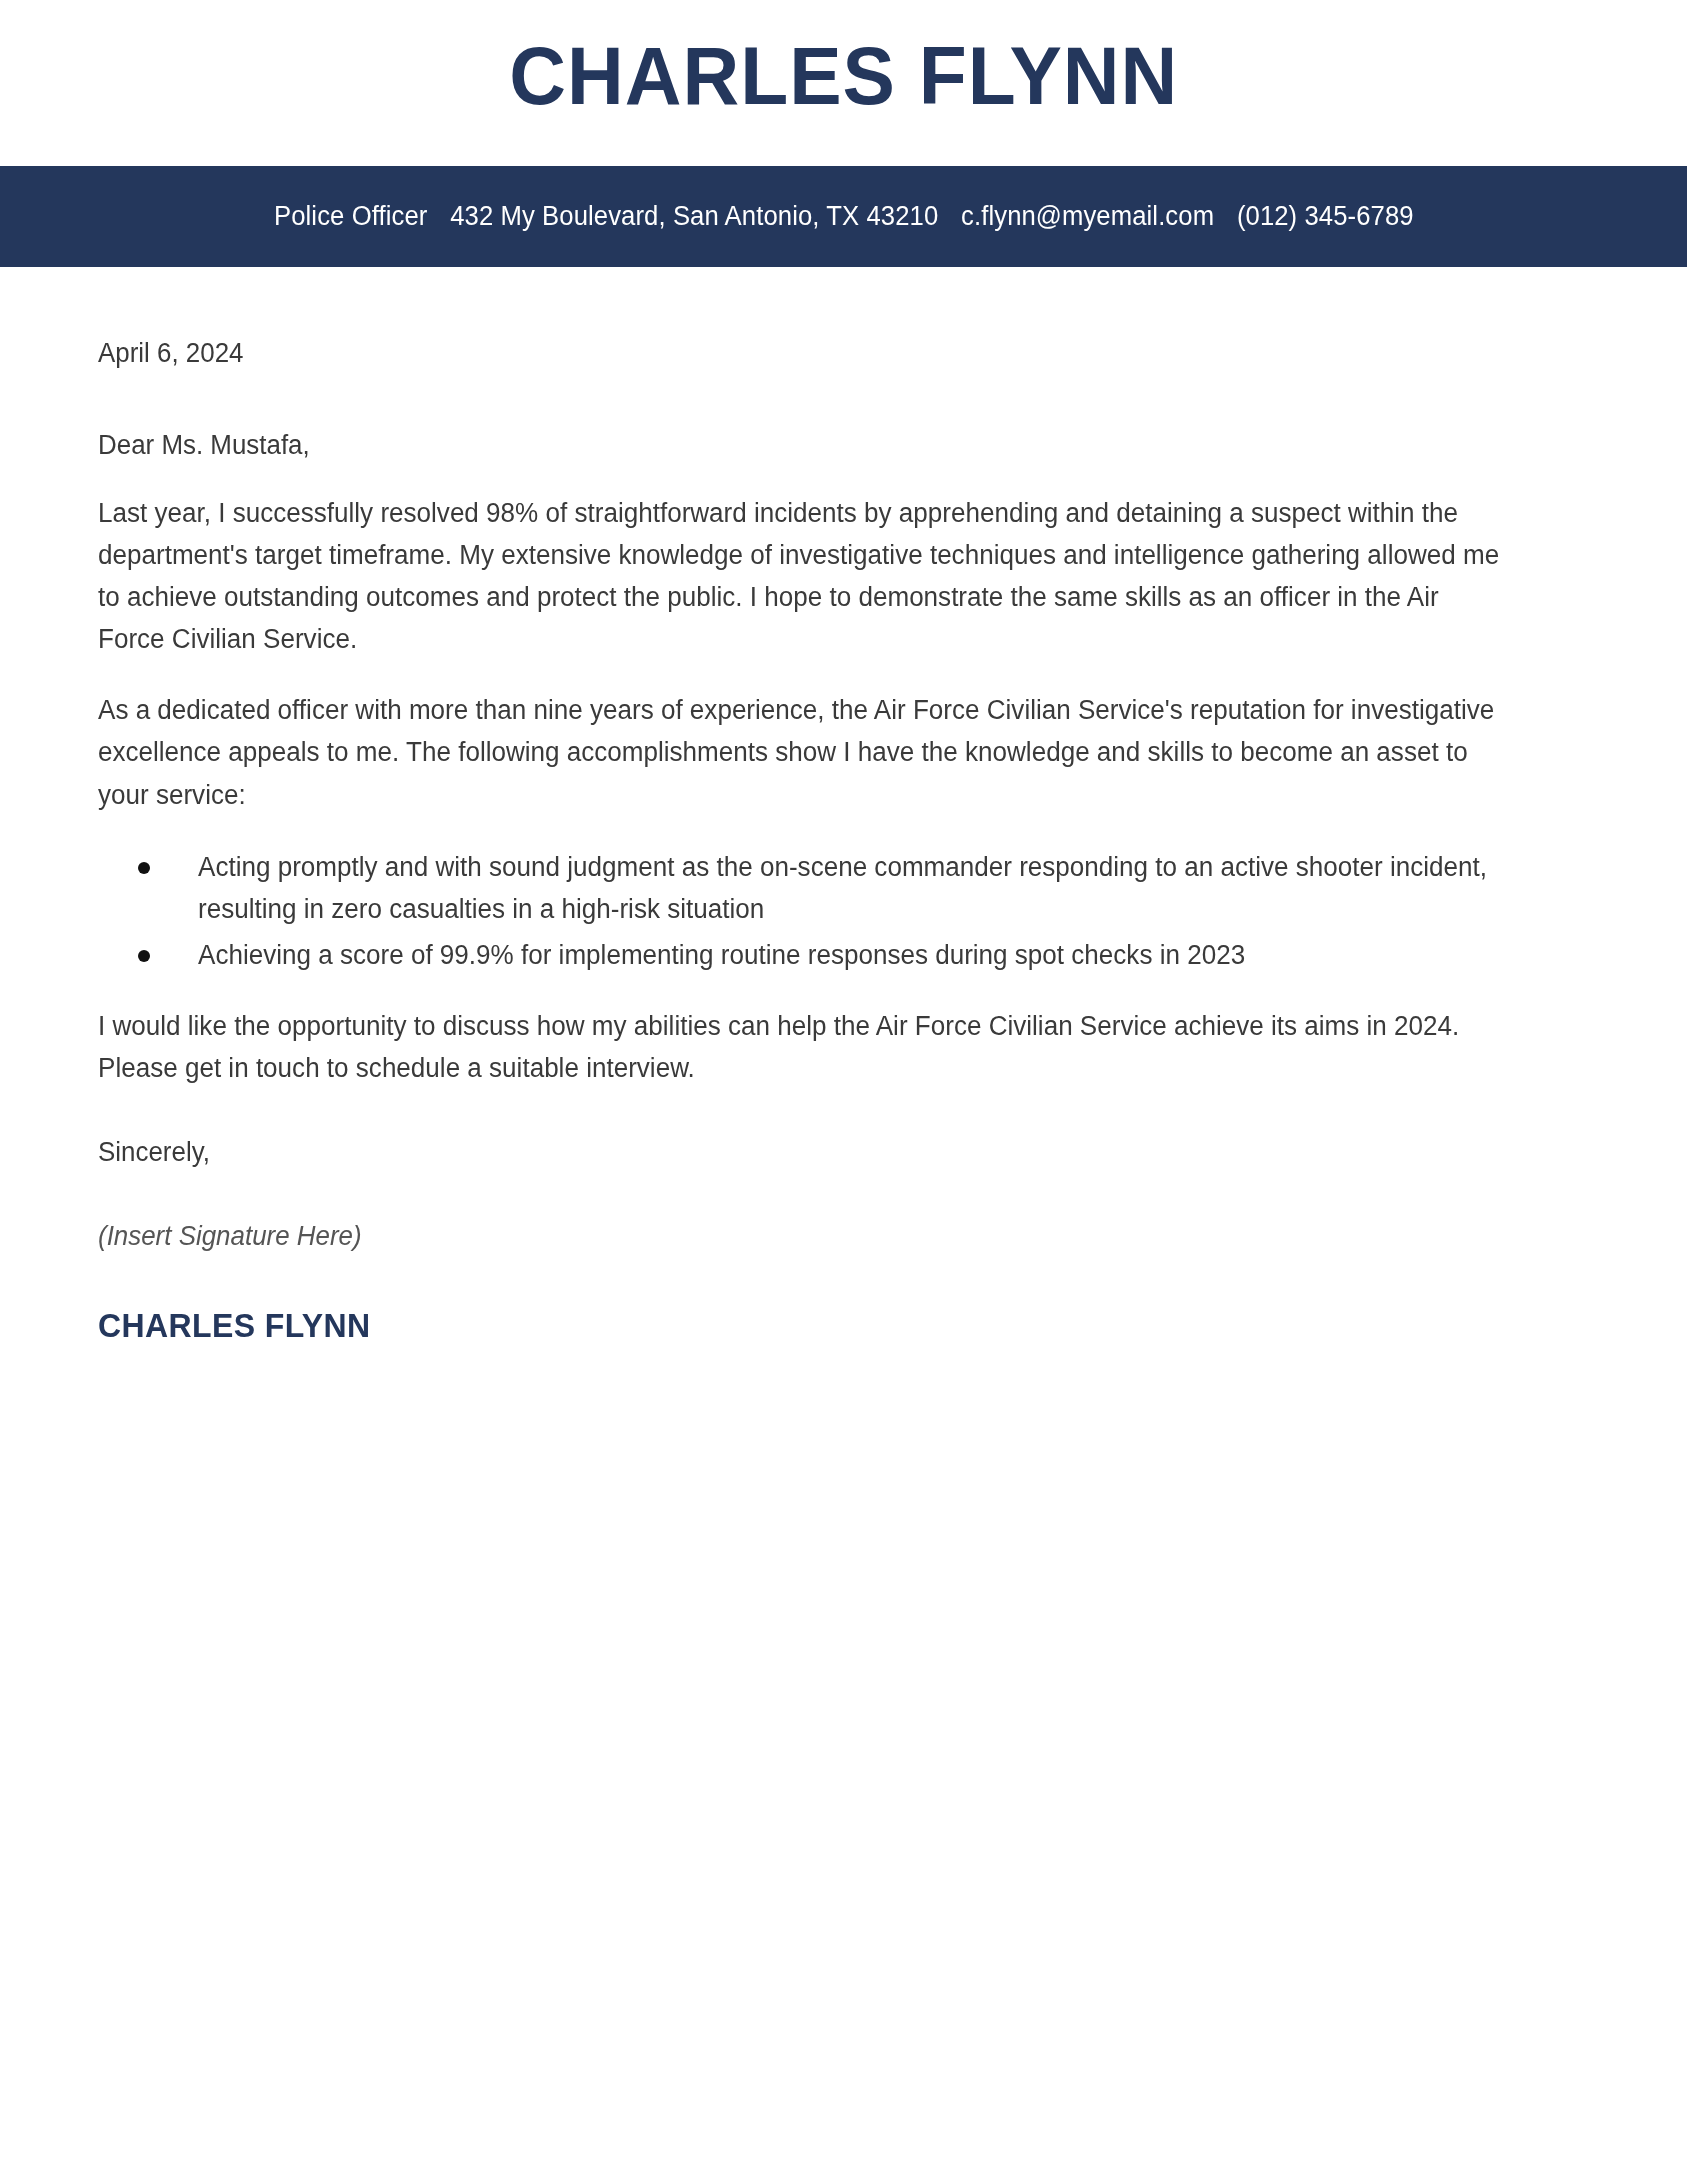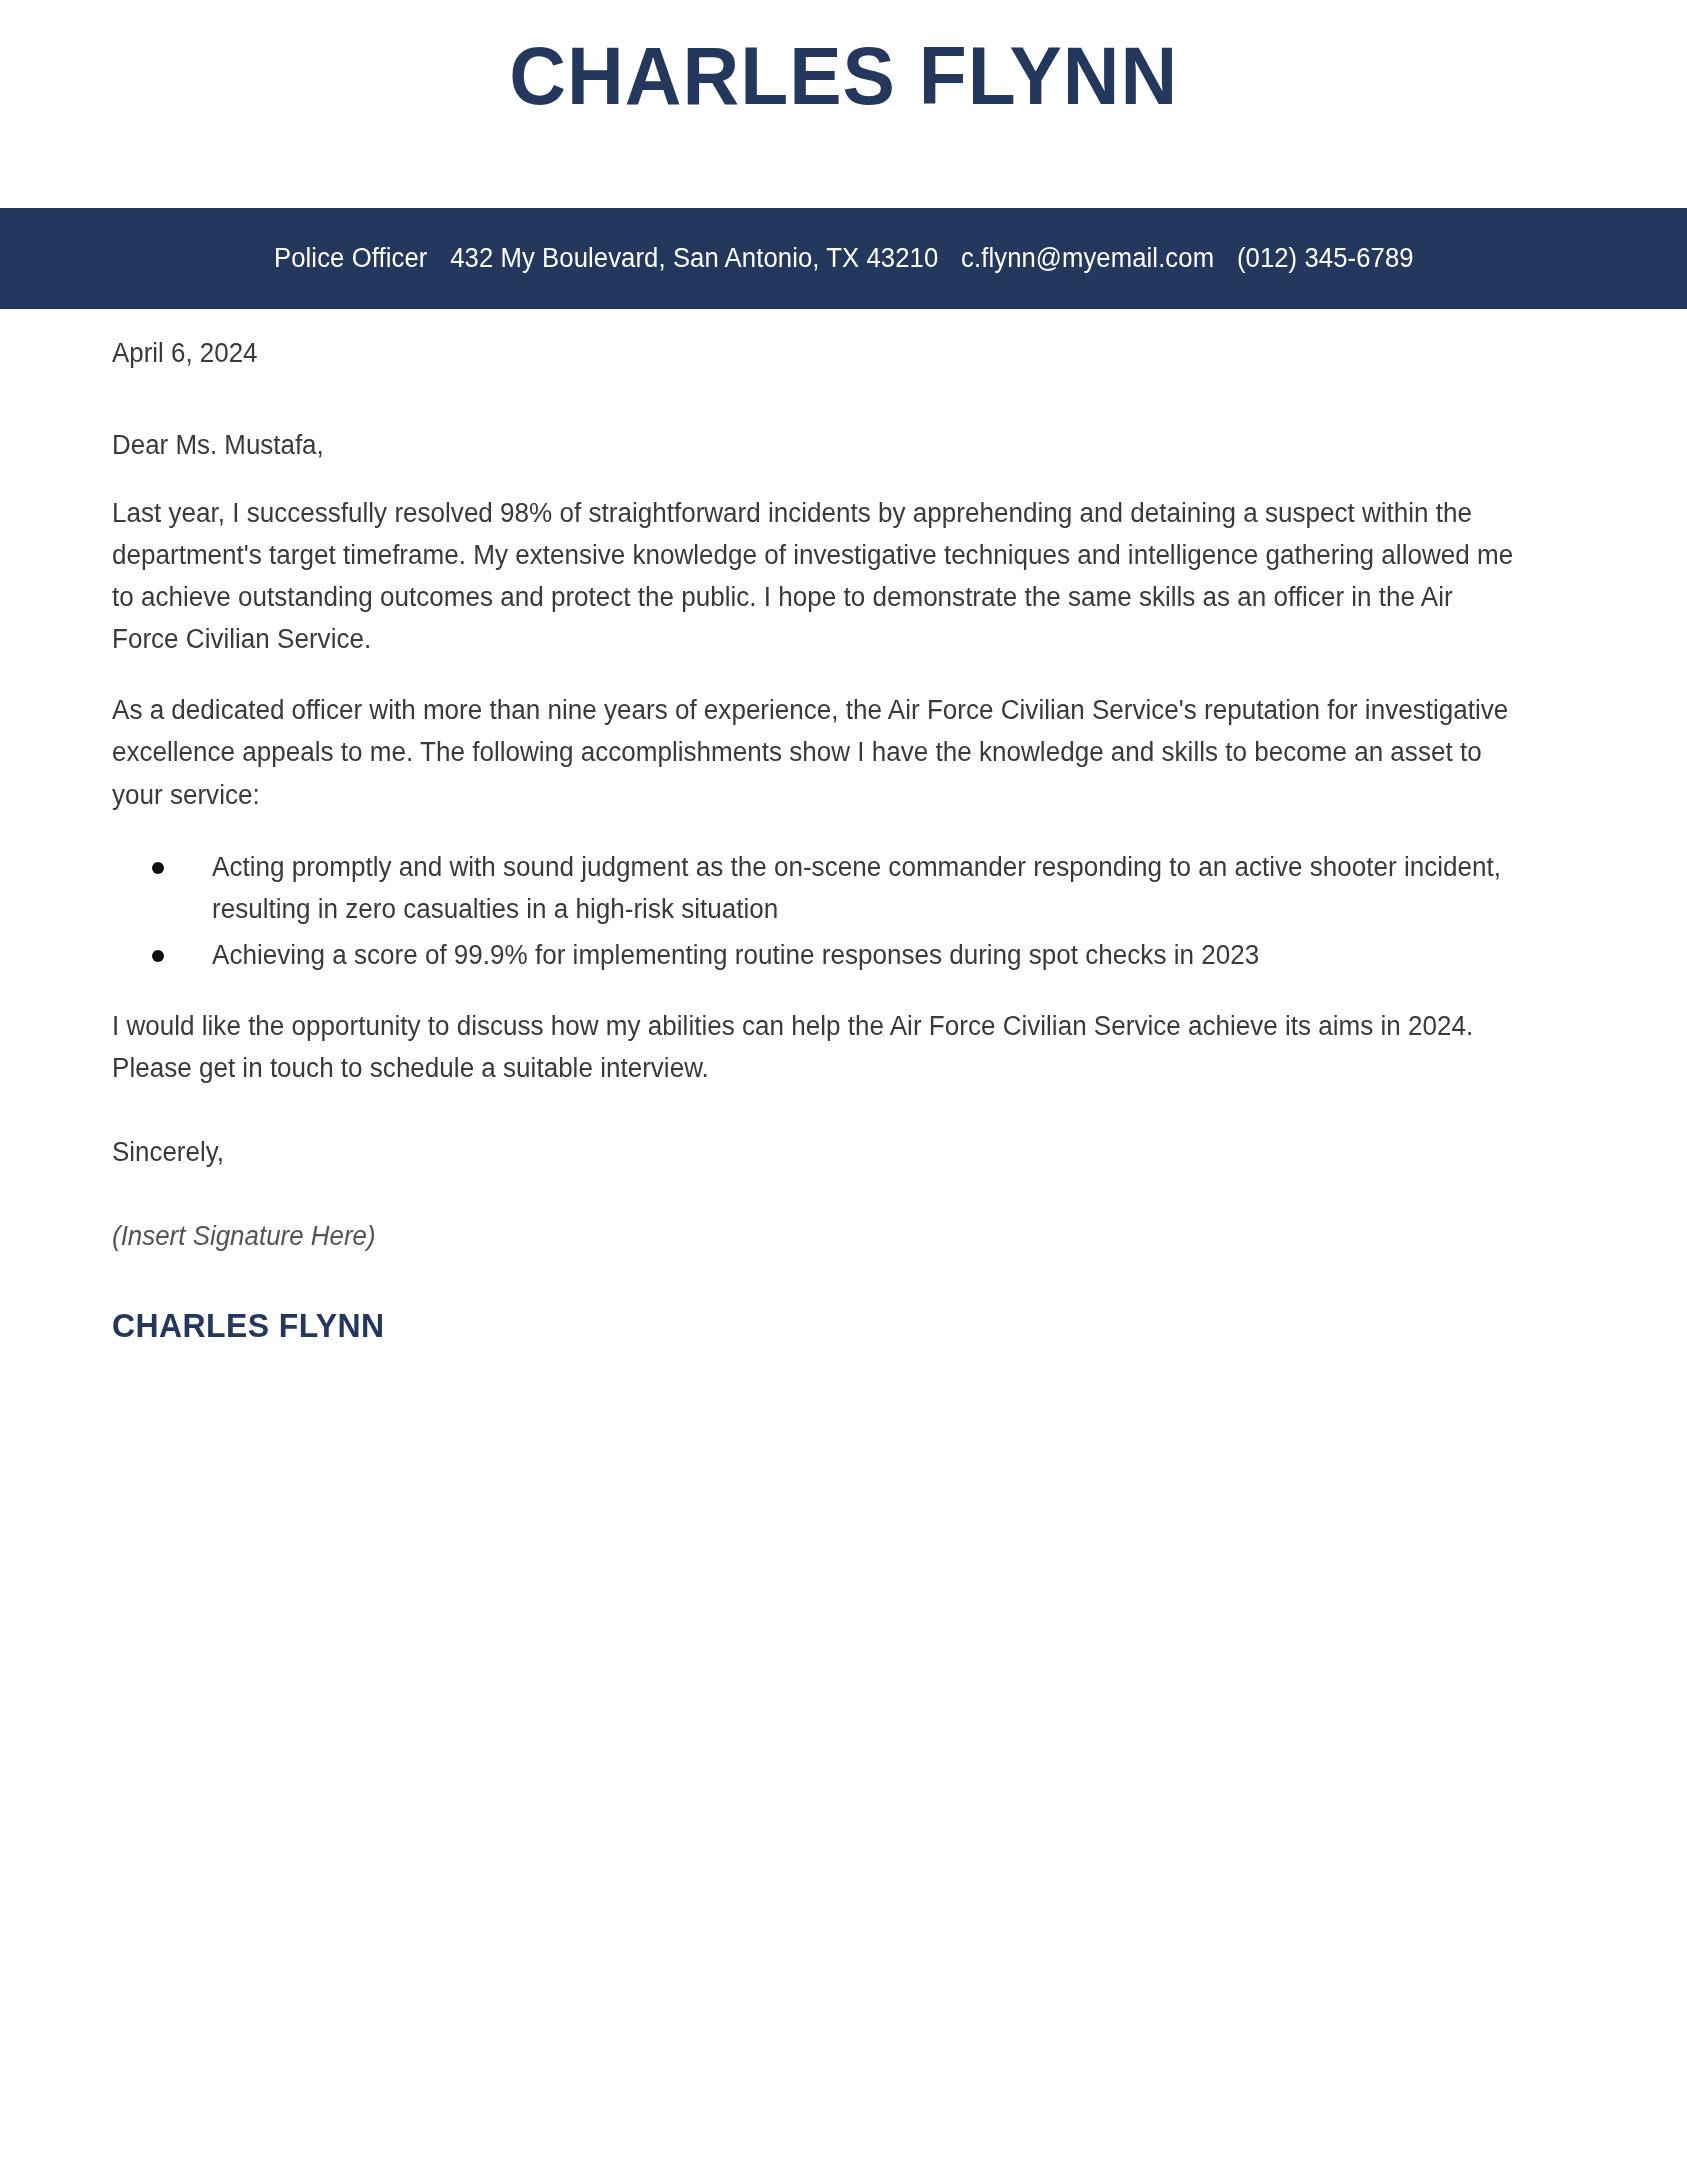--- a/index.html
+++ b/index.html
@@ -45,38 +45,37 @@
   .contact-bar {
     position: absolute;
     top: 166px;
     left: 0;
     width: 1687px;
     height: 101px;
     background: #24375C;
     display: flex;
     align-items: center;
     justify-content: center;
-    margin-top: 42px;
   }
   .contact-inner {
     display: flex;
     align-items: baseline;
     color: #ffffff;
     font-size: 27px;
     font-weight: 400;
     letter-spacing: 0.1px;
     transform: scaleX(0.95);
   }
   .contact-item { white-space: nowrap; }
   .contact-gap { display: inline-block; width: 24px; }
 
   
   .letter {
     position: absolute;
-    left: 112px;
+    left: 98px;
     top: 337px;
     width: 1417px;
     color: #3a3a3a;
   }
 
   .date-line {
     font-size: 27px;
     color: #3a3a3a;
     line-height: 1.25;
     margin-bottom: 57px;

